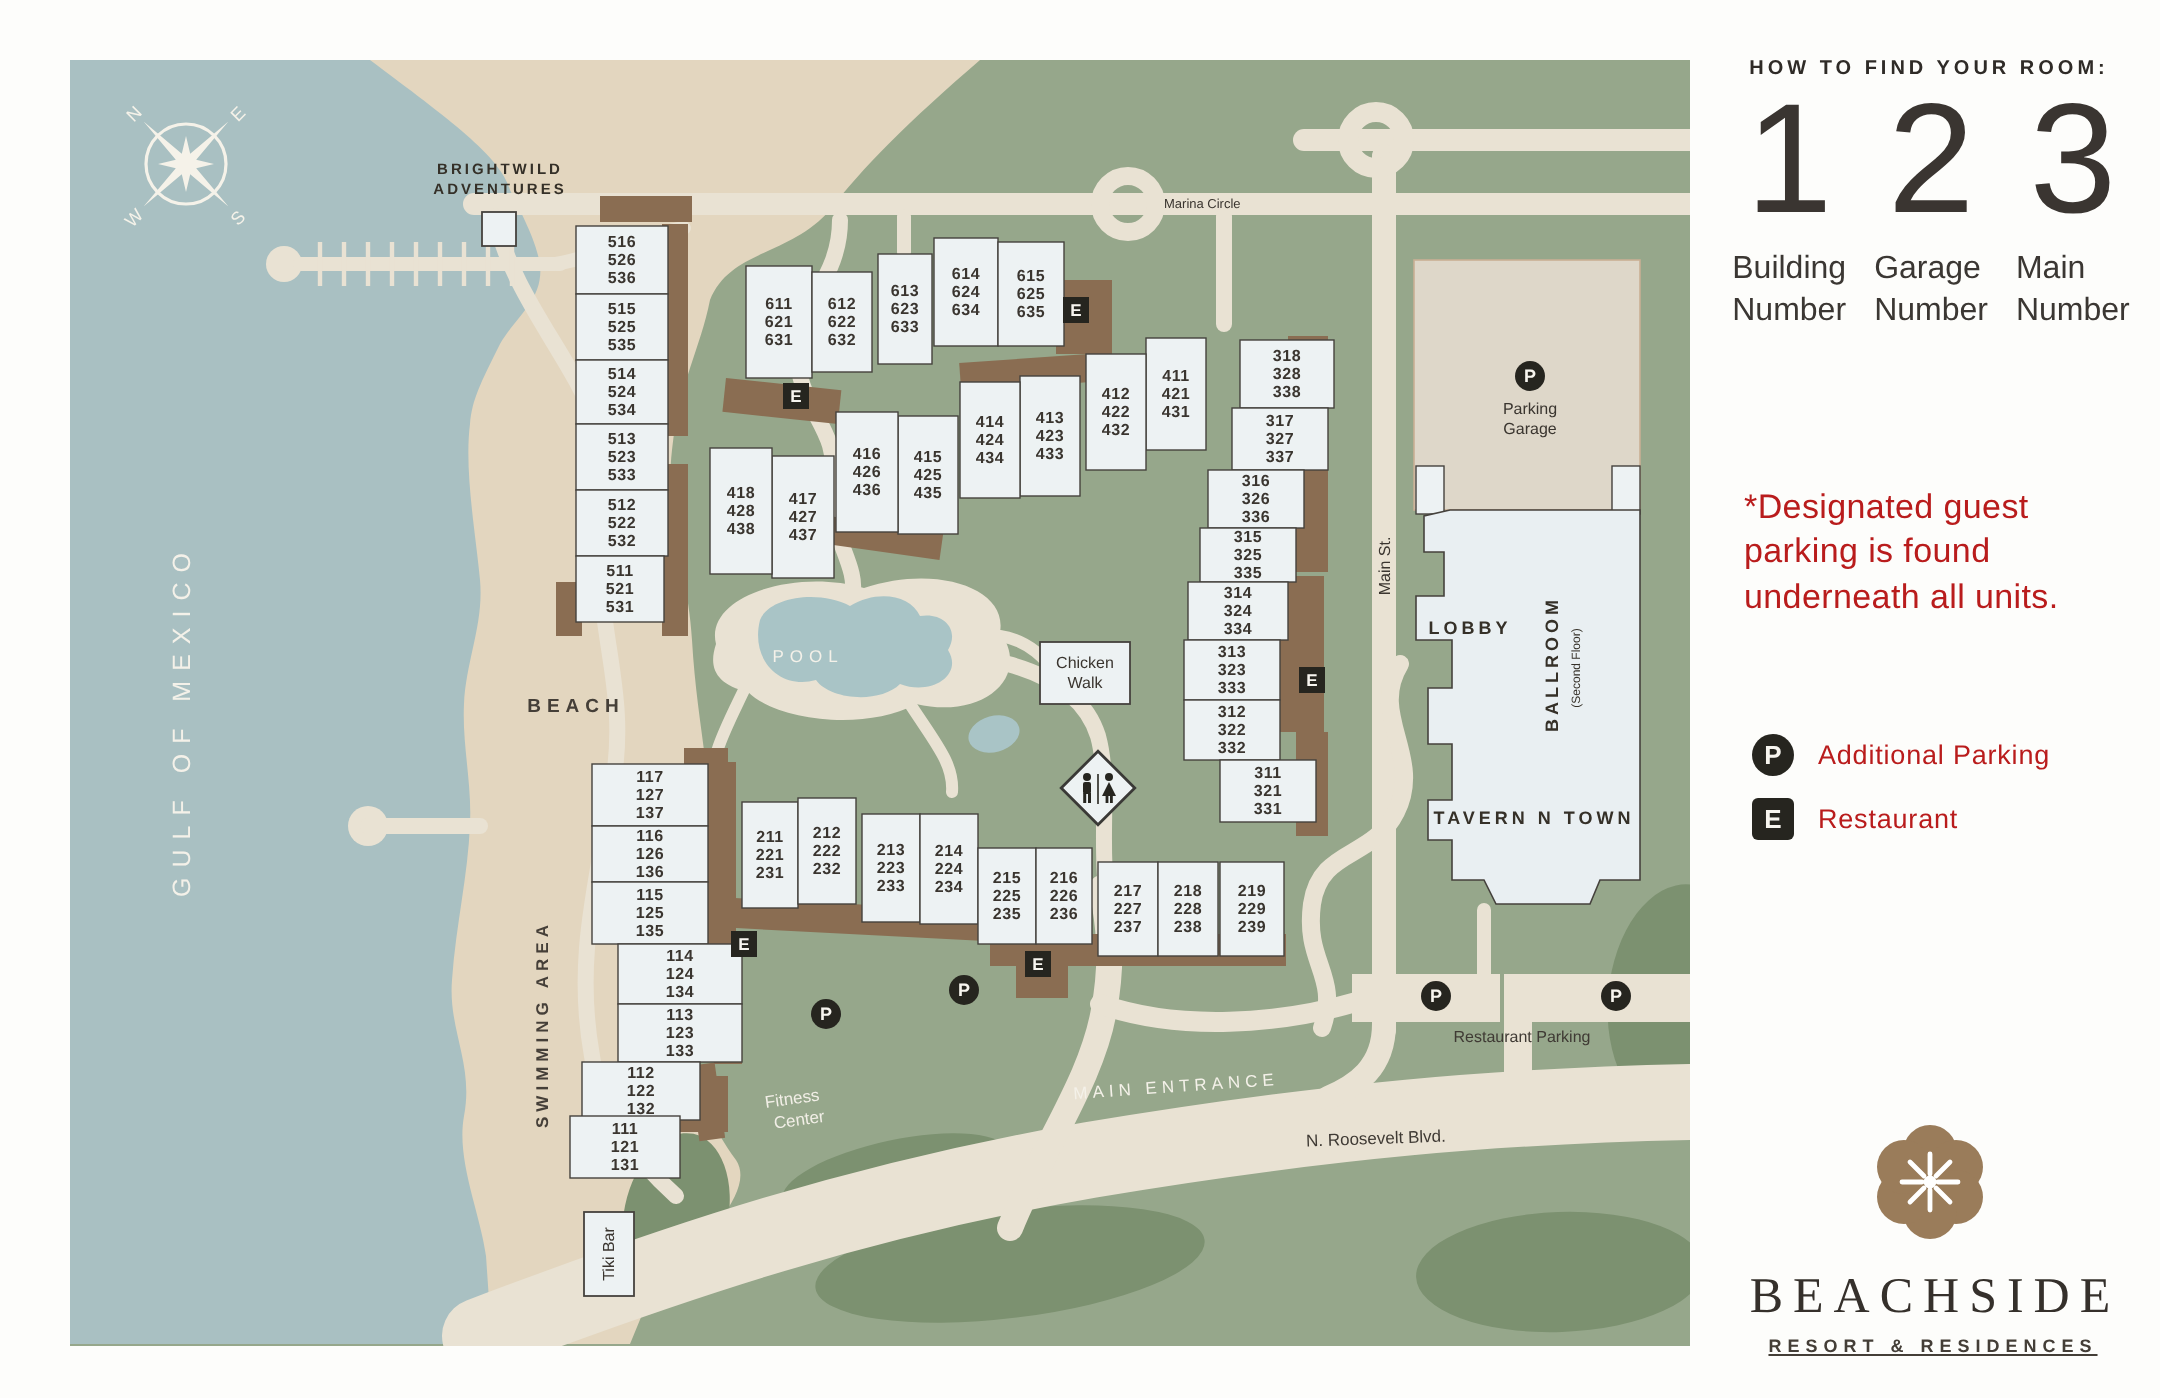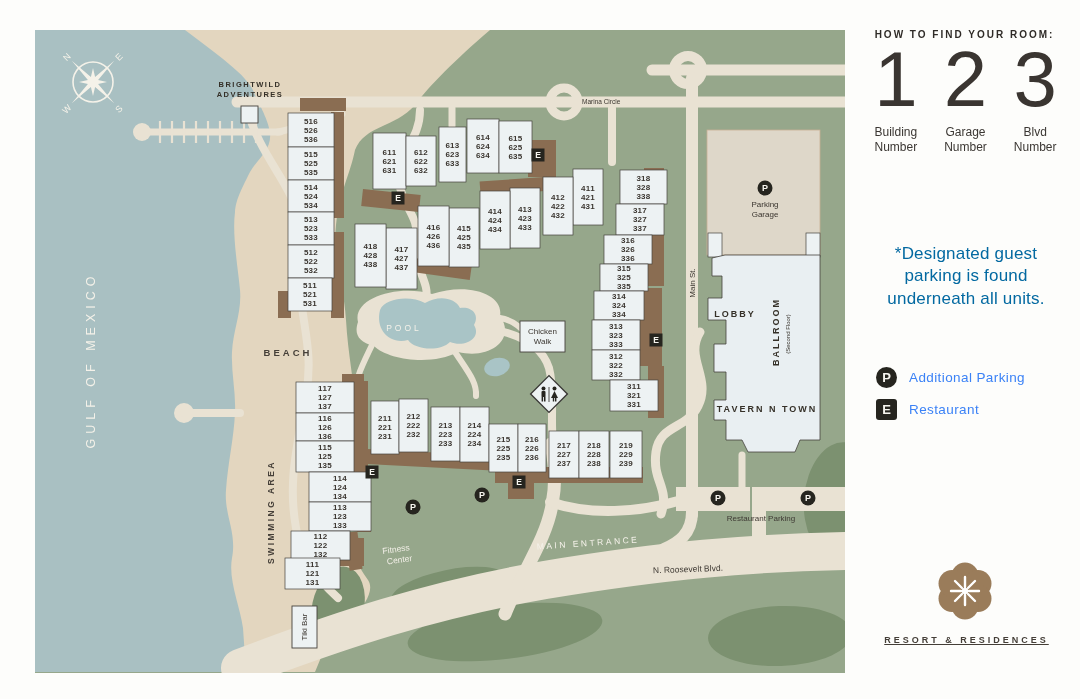--- a/index.html
+++ b/index.html
@@ -5,30 +5,30 @@
   html,body{margin:0;padding:0;background:#ffffff;}
   .page{position:relative;width:1080px;height:699px;background:#fdfdfb;overflow:hidden;
         font-family:"Liberation Sans",sans-serif;}
   #map-svg{position:absolute;left:35px;top:30px;}
   
   .panel-title{position:absolute;left:862px;top:29px;width:205px;text-align:center;
     font-size:10px;font-weight:bold;letter-spacing:2px;color:#2f2b27;}
   .steps{position:absolute;left:868px;top:44px;width:195px;display:flex;justify-content:center;gap:14px;}
   .step{display:flex;flex-direction:column;align-items:center;width:58px;}
   .step-digit{font-size:78px;line-height:0.92;font-weight:400;color:#3a3531;}
-  .step-label{margin-top:9px;font-size:12px;line-height:1.3;color:#3b3733;text-align:center;}
+  .step-label{margin-top:9px;font-size:16px;line-height:1.3;color:#3b3733;}
   .note{position:absolute;left:872px;top:243px;width:188px;font-size:17px;line-height:1.32;
-    text-align:center;color:#0369a1;letter-spacing:0.2px;}
+    text-align:left;color:#b91c1c;letter-spacing:0.2px;}
   .legend{position:absolute;left:876px;top:367px;display:flex;flex-direction:column;gap:11px;}
   .legend-row{display:flex;align-items:center;gap:12px;}
   .legend-icon{width:21px;height:21px;background:#26251f;color:#f7f5ef;display:flex;
     align-items:center;justify-content:center;font-size:13px;font-weight:bold;flex:0 0 auto;}
   .legend-icon.circle{border-radius:50%;}
   .legend-icon.square{border-radius:3px;}
-  .legend-label{font-size:13.5px;color:#3b82f6;letter-spacing:0.4px;}
+  .legend-label{font-size:13.5px;color:#b91c1c;letter-spacing:0.4px;}
   .logo{position:absolute;left:866px;top:556px;width:198px;text-align:center;}
   .logo-name{font-family:"Liberation Serif",serif;font-size:25px;letter-spacing:5px;
     margin-right:-5px;color:#35302b;margin-top:4px;}
   .logo-tagline{font-size:9px;font-weight:bold;letter-spacing:3px;margin-right:-3px;
     color:#443e37;margin-top:5px;text-decoration:underline;}
 </style>
 </head>
 <body>
 
 <div class="page">
@@ -434,21 +434,21 @@
   <div class="step">
     <div class="step-digit">2</div>
     <div class="step-label">
       <span>Garage</span><br>
       <span>Number</span>
     </div>
   </div>
   <div class="step">
     <div class="step-digit">3</div>
     <div class="step-label">
-      <span>Blvd</span><br>
+      <span>Main</span><br>
       <span>Number</span>
     </div>
   </div>
 </div>
 
 <div class="note">*Designated guest parking is found underneath all units.</div>
 
 <div class="legend">
   <div class="legend-row">
     <div class="legend-icon circle">P</div>
@@ -475,16 +475,17 @@
           <line x1="0" y1="4" x2="0" y2="14"></line>
       <line x1="-4" y1="0" x2="-14" y2="0"></line>
           <line x1="4" y1="0" x2="14" y2="0"></line>
       <line x1="-3" y1="-3" x2="-10" y2="-10"></line>
           <line x1="3" y1="-3" x2="10" y2="-10"></line>
       <line x1="-3" y1="3" x2="-10" y2="10"></line>
           <line x1="3" y1="3" x2="10" y2="10"></line>
     </g>
     <circle cx="0" cy="0" r="3.2" fill="#ffffff"></circle>
   </svg>
+  <div class="logo-name">BEACHSIDE</div>
   <div class="logo-tagline">RESORT &amp; RESIDENCES</div>
 </div>
 
 </div>
 
 </body></html>

